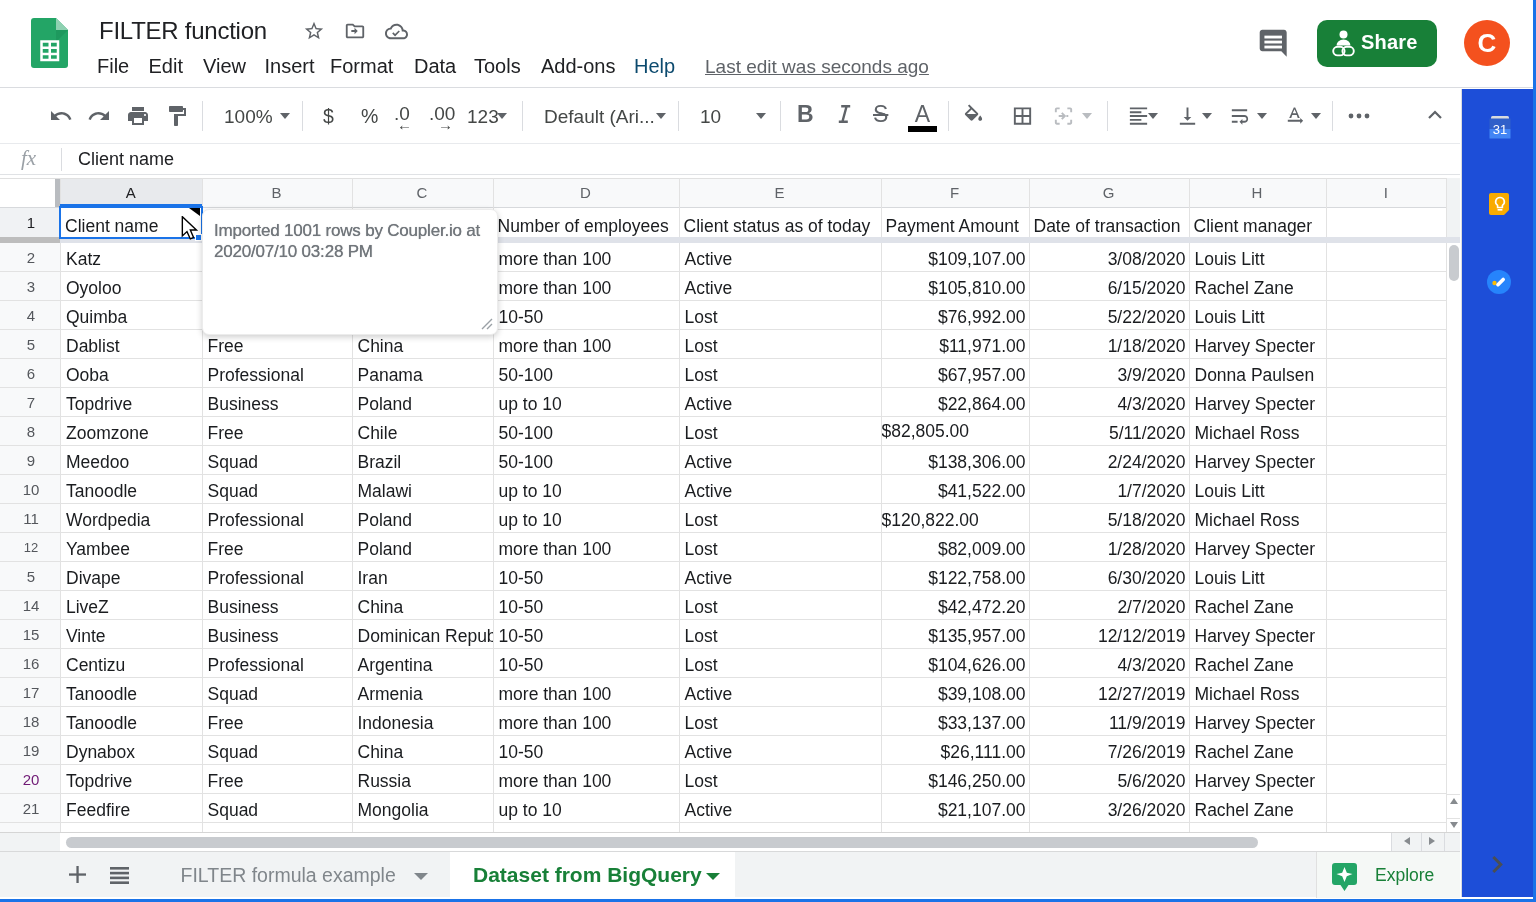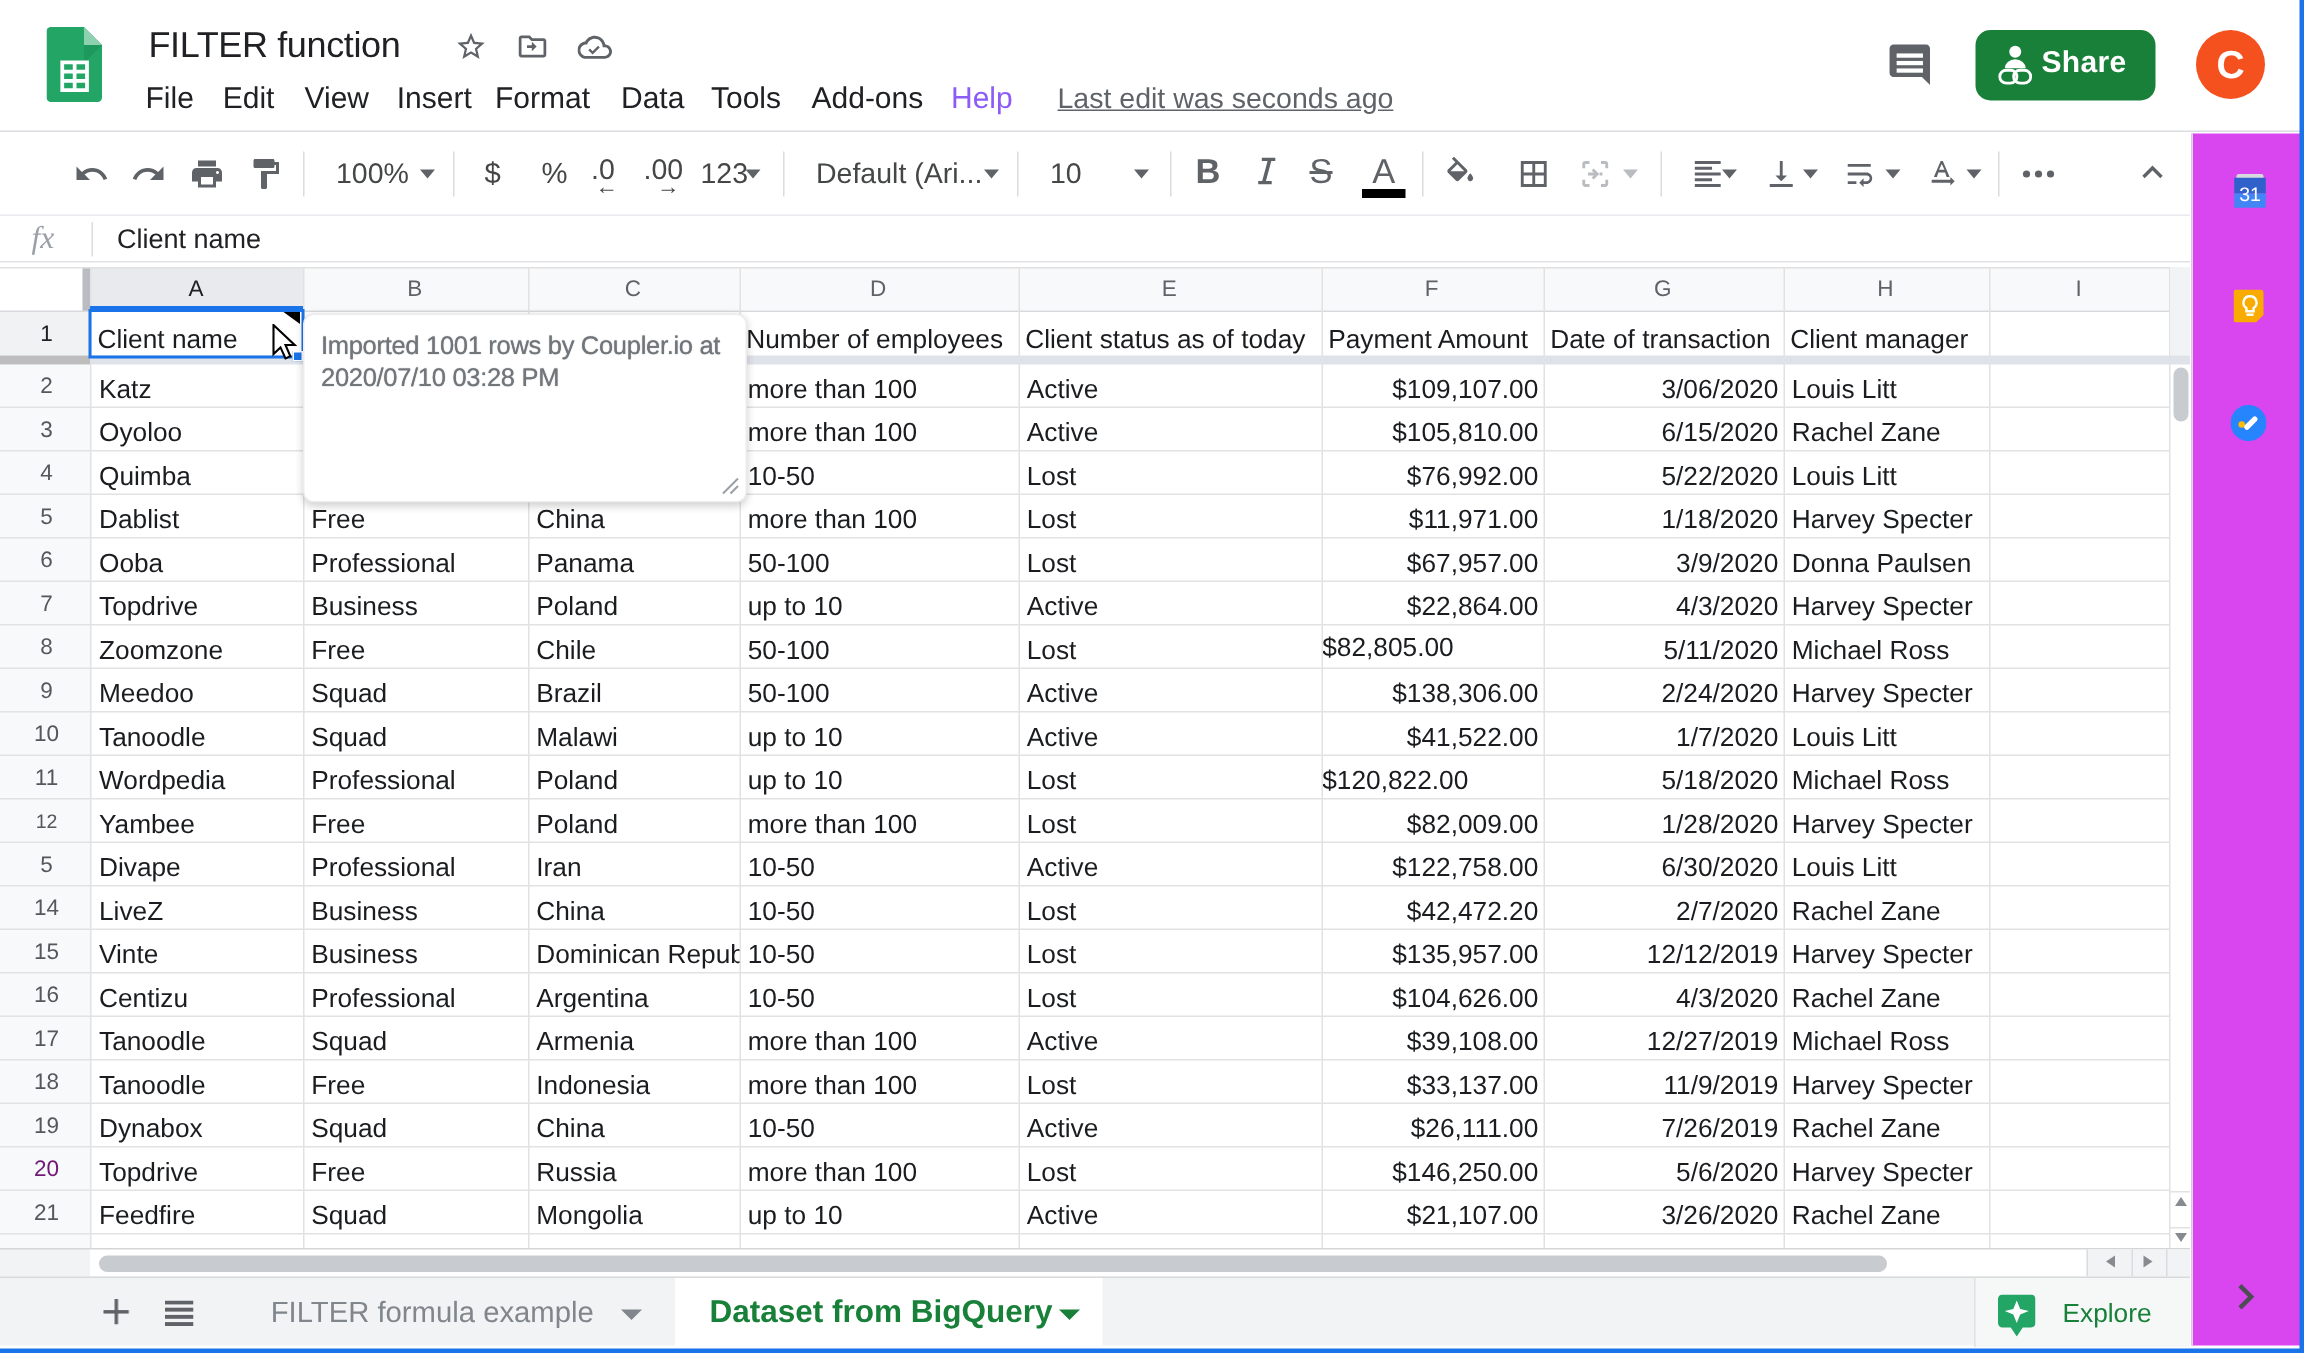--- a/index.html
+++ b/index.html
@@ -87,21 +87,21 @@
 <div class="cell" style="left:352.5px;top:208px;width:140.0px;height:29px;padding:4px 4px 0 4px">Country</div>
 <div class="cell" style="left:493.5px;top:208px;width:185.0px;height:29px;padding:4px 4px 0 4px">Number of employees</div>
 <div class="cell" style="left:679.5px;top:208px;width:201.0px;height:29px;padding:4px 4px 0 4px">Client status as of today</div>
 <div class="cell" style="left:881.5px;top:208px;width:147.0px;height:29px;padding:4px 4px 0 4px">Payment Amount</div>
 <div class="cell" style="left:1029.5px;top:208px;width:159.0px;height:29px;padding:4px 4px 0 4px">Date of transaction</div>
 <div class="cell" style="left:1189.5px;top:208px;width:136.0px;height:29px;padding:4px 4px 0 4px">Client manager</div>
 <div class="cell" style="left:61px;top:243px;width:140.5px;height:29px;padding:2px 0 0 5px">Katz</div>
 <div class="cell" style="left:493.5px;top:243px;width:185.0px;height:29px;padding:2px 0 0 5px">more than 100</div>
 <div class="cell" style="left:679.5px;top:243px;width:201.0px;height:29px;padding:2px 0 0 5px">Active</div>
 <div class="cell" style="left:881.5px;top:243px;width:144.0px;height:29px;padding-top:2px;text-align:right">$109,107.00</div>
-<div class="cell" style="left:1029.5px;top:243px;width:156.0px;height:29px;padding-top:2px;text-align:right">3/06/2020</div>
+<div class="cell" style="left:1029.5px;top:243px;width:156.0px;height:29px;padding-top:2px;text-align:right">3/08/2020</div>
 <div class="cell" style="left:1189.5px;top:243px;width:136.0px;height:29px;padding:2px 0 0 5px">Louis Litt</div>
 <div class="cell" style="left:61px;top:272px;width:140.5px;height:29px;padding:2px 0 0 5px">Oyoloo</div>
 <div class="cell" style="left:493.5px;top:272px;width:185.0px;height:29px;padding:2px 0 0 5px">more than 100</div>
 <div class="cell" style="left:679.5px;top:272px;width:201.0px;height:29px;padding:2px 0 0 5px">Active</div>
 <div class="cell" style="left:881.5px;top:272px;width:144.0px;height:29px;padding-top:2px;text-align:right">$105,810.00</div>
 <div class="cell" style="left:1029.5px;top:272px;width:156.0px;height:29px;padding-top:2px;text-align:right">6/15/2020</div>
 <div class="cell" style="left:1189.5px;top:272px;width:136.0px;height:29px;padding:2px 0 0 5px">Rachel Zane</div>
 <div class="cell" style="left:61px;top:301px;width:140.5px;height:29px;padding:2px 0 0 5px">Quimba</div>
 <div class="cell" style="left:493.5px;top:301px;width:185.0px;height:29px;padding:2px 0 0 5px">10-50</div>
 <div class="cell" style="left:679.5px;top:301px;width:201.0px;height:29px;padding:2px 0 0 5px">Lost</div>
@@ -299,21 +299,21 @@
 <path d="M10.5 14.7l-1.8-1.8-1.2 1.2 3 3 5-5-1.2-1.2z"></path>
     </svg>
 <div class="ab" style="left:97px;top:55px;font-size:20px;color:#202124">File</div>
 <div class="ab" style="left:148.5px;top:55px;font-size:20px;color:#202124">Edit</div>
 <div class="ab" style="left:203px;top:55px;font-size:20px;color:#202124">View</div>
 <div class="ab" style="left:264.5px;top:55px;font-size:20px;color:#202124">Insert</div>
 <div class="ab" style="left:330px;top:55px;font-size:20px;color:#202124">Format</div>
 <div class="ab" style="left:414px;top:55px;font-size:20px;color:#202124">Data</div>
 <div class="ab" style="left:474px;top:55px;font-size:20px;color:#202124">Tools</div>
 <div class="ab" style="left:541px;top:55px;font-size:20px;color:#202124">Add-ons</div>
-<div class="ab" style="left:634px;top:55px;font-size:20px;color:#8b5cf6">Help</div>
+<div class="ab" style="left:634px;top:55px;font-size:20px;color:#0c4a6e">Help</div>
 <div class="ab" style="left:705px;top:56px;font-size:19px;color:#5f6368;text-decoration:underline">Last edit was seconds ago</div>
 <svg class="ab" style="left:1257px;top:26.5px" width="32.4" height="32.4" viewBox="0 0 24 24" fill="#5f6368">
 <path d="M21.99 4c0-1.1-.89-2-1.99-2H4c-1.1 0-2 .9-2 2v12c0 1.1.9 2 2 2h14l4 4-.01-18z"></path>
 <rect x="5.5" y="6.4" width="13" height="2.1" fill="#fff"></rect>
       <rect x="5.5" y="10.1" width="13" height="2.1" fill="#fff"></rect>
       <rect x="5.5" y="13.8" width="13" height="2.1" fill="#fff"></rect>
     </svg>
 <div class="ab" style="left:1317px;top:20px;width:120px;height:47px;background:#188038;border-radius:10px"></div>
 <svg class="ab" style="left:1332px;top:30px" width="23" height="28" viewBox="0 0 23 28">
 <circle cx="11.5" cy="4.5" r="4" fill="#fff"></circle>
@@ -423,21 +423,21 @@
 <div class="ab" style="left:450px;top:0;width:285px;height:46px;background:#fff"></div>
 <div class="ab" style="left:473px;top:10.5px;font-size:21px;font-weight:bold;color:#188038">Dataset from BigQuery</div>
 <div class="ab" style="left:706px;top:21px;width:0;height:0;border-left:7px solid transparent;border-right:7px solid transparent;border-top:7.5px solid #188038"></div>
 <div class="ab" style="left:1316px;top:0;width:144px;height:46px;background:#f5f8f6;border-left:1px solid #e0e0e0"></div>
 <svg class="ab" style="left:1332px;top:11px" width="25" height="28" viewBox="0 0 25 28">
 <path d="M3 0 h19 a3 3 0 0 1 3 3 v16 a3 3 0 0 1 -3 3 h-5.5 L12.5 28 l-4 -6 H3 a3 3 0 0 1 -3 -3 V3 a3 3 0 0 1 3 -3 Z" fill="#23a566"></path>
 <path d="M12.5 4 L14.8 9.7 20.5 11 14.8 13.3 12.5 19 10.2 13.3 4.5 11 10.2 9.7 Z" fill="#fff"></path>
     </svg>
 <div class="ab" style="left:1375px;top:12.5px;font-size:17.5px;color:#188038">Explore</div>
 </div>
-<div class="ab" style="left:1461px;top:89px;width:75px;height:808px;background:#d946ef;border-left:1px solid #dadce0;z-index:6">
+<div class="ab" style="left:1461px;top:89px;width:75px;height:808px;background:#1d4ed8;border-left:1px solid #dadce0;z-index:6">
 <svg class="ab" style="left:27px;top:27px" width="22" height="23" viewBox="0 0 22 23">
 <rect x="2" y="0" width="18" height="4.5" rx="1.5" fill="#d8dbde"></rect>
 <rect x="0.5" y="2.5" width="21" height="10.5" fill="#3060c9"></rect>
 <rect x="0.5" y="13" width="21" height="9.5" fill="#4285f4"></rect>
 <text x="11" y="18" font-size="13" fill="#fff" text-anchor="middle" font-family="Liberation Sans">31</text>
     </svg>
 <svg class="ab" style="left:27px;top:104px" width="22" height="22" viewBox="0 0 22 22">
 <path d="M2 0 h18 a2 2 0 0 1 2 2 v18 a2 2 0 0 1 -2 2 H7 l-5 -5 V2 a2 2 0 0 1 2 -2 Z" transform="scale(-1,1) translate(-22,0)" fill="#f9ab00"></path>
 <path d="M11 4.5 a4.3 4.3 0 0 1 2.4 7.9 v2.1 h-4.8 v-2.1 A4.3 4.3 0 0 1 11 4.5 Z" fill="none" stroke="#fff" stroke-width="1.6"></path>
 <rect x="8.6" y="16" width="4.8" height="1.6" fill="#fff"></rect>

